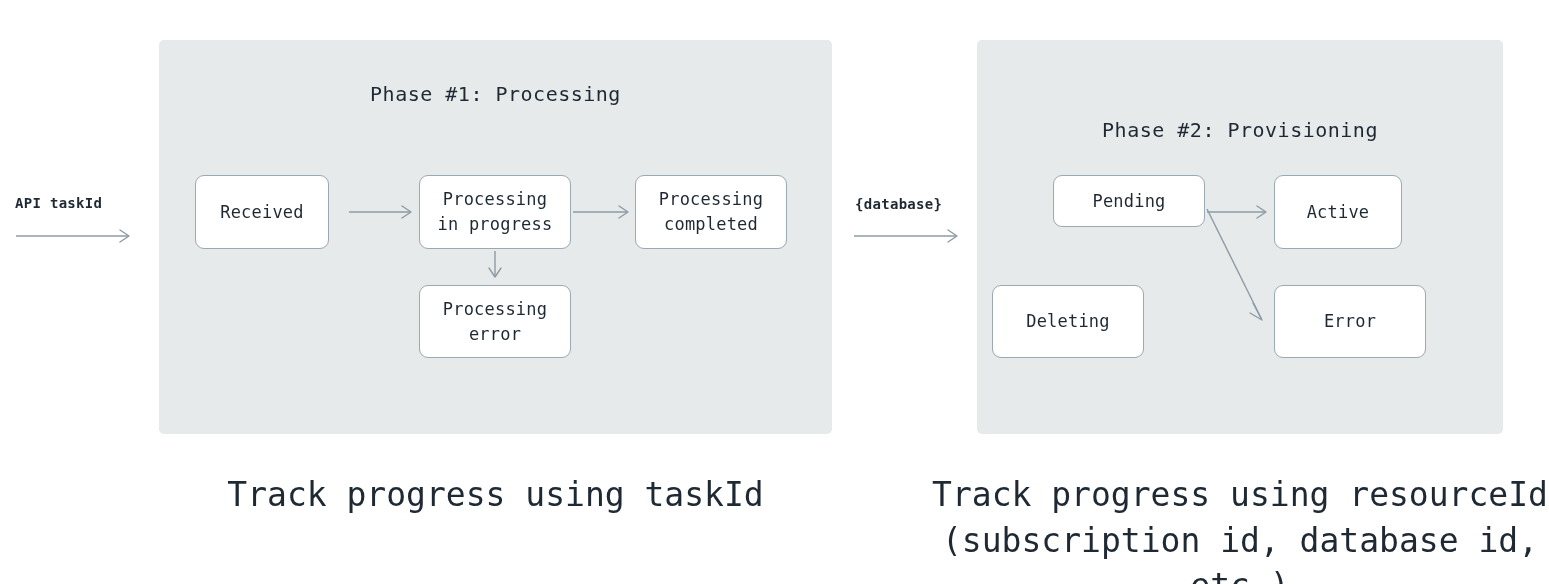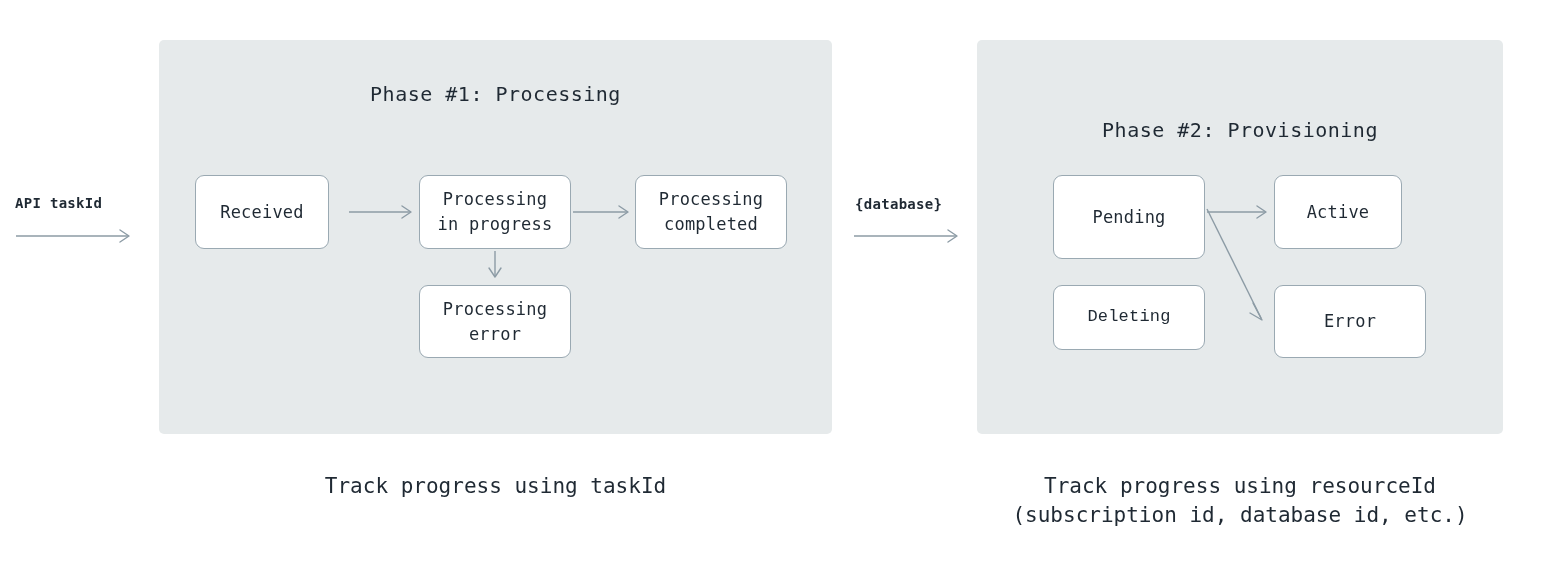--- a/index.html
+++ b/index.html
@@ -63,21 +63,21 @@
     letter-spacing: 0.3px;
     color: #1f2933;
     white-space: nowrap;
   }
   .edge-label-api      { left: 15px; top: 195px; }
   .edge-label-response { left: 855px; top: 196px; }
 
   .caption {
     position: absolute;
     text-align: center;
-    font-size: 21px;
+    font-size: 33px;
     line-height: 1.38;
     color: #1f2933;
     white-space: pre-line;
   }
   .caption-left  { left: 159px; top: 472px; width: 673px; }
   .caption-right { left: 930px; top: 472px; width: 620px; }
 
   svg.arrows {
     position: absolute;
     inset: 0;
@@ -118,25 +118,25 @@
 
   <div class="node" style="left:419px; top:175px; width:152px; height:74px;">Processing
 in progress</div>
 
   <div class="node" style="left:635px; top:175px; width:152px; height:74px;">Processing
 completed</div>
 
   <div class="node" style="left:419px; top:285px; width:152px; height:73px;">Processing
 error</div>
 
-  <div class="node" style="left:1053px; top:175px; width:152px; height:84px;">Pending</div>
+  <div class="node" style="left:1053px; top:175px; width:152px; height:52px;">Pending</div>
 
   <div class="node" style="left:1274px; top:175px; width:128px; height:74px;">Active</div>
 
-  <div class="node" style="left:1053px; top:285px; width:152px; height:65px;font-family:Liberation Mono, monospace;">Deleting</div>
+  <div class="node" style="left:992px; top:285px; width:152px; height:73px;">Deleting</div>
 
   <div class="node" style="left:1274px; top:285px; width:152px; height:73px;">Error</div>
 
   <svg class="arrows" viewBox="0 0 1549 584">
 
     <g>
       <path class="arrow-path" d="M 16 236 L 128 236"></path>
       <path class="arrow-head" d="M 120 230 L 129 236 L 120 242"></path>
     </g>
 

